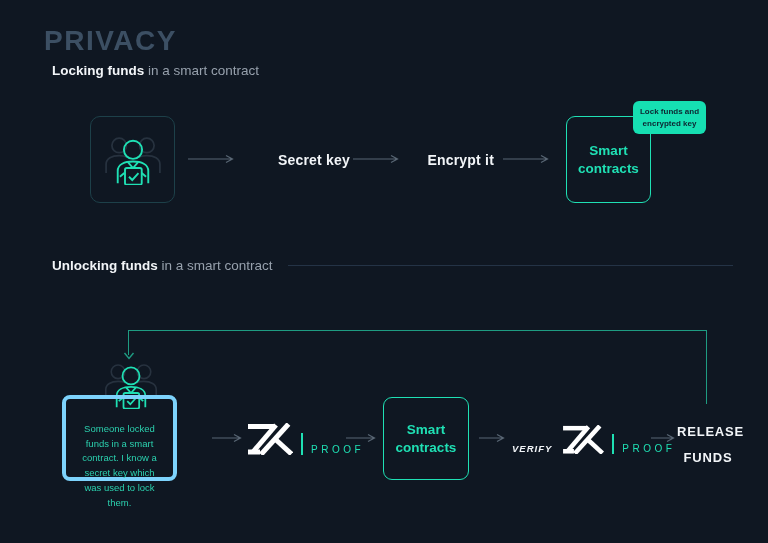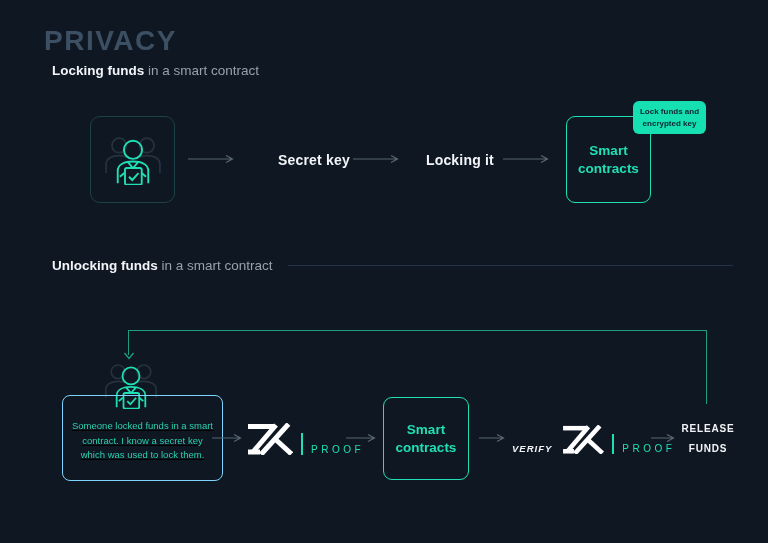--- a/index.html
+++ b/index.html
@@ -32,33 +32,32 @@
   .step-label{
     font-size:14px;font-weight:bold;color:#f2f5f8;text-align:right;
     letter-spacing:.2px;
   }
   .badge{
     background:#16dfb2;color:#0d2531;border-radius:6px;
     font-size:8px;font-weight:bold;text-align:center;line-height:1.45;
     padding:5px 4px;width:65px;z-index:3;
   }
   .note-box{
-    width:161px;height:86px;border:1px solid #7dd3fc;border-radius:8px;
+    width:115px;height:86px;border:4px solid #7dd3fc;border-radius:8px;
     box-sizing:border-box;
-    text-decoration:underline;
   }
   .note-text{
     padding:23px 9px 0 9px;font-size:9.5px;line-height:1.55;color:#2bd0ae;
     text-align:center;
   }
   .small-caps{
     font-size:9.5px;font-weight:bold;color:#f2f5f8;letter-spacing:1px;
   }
   .release-label{
-    width:62px;text-align:center;font-size:10px;font-weight:bold;
+    width:62px;text-align:center;font-size:13px;font-weight:bold;
     color:#f2f5f8;letter-spacing:.8px;line-height:2.0;
   }
   .zk-group{display:flex;align-items:flex-end;}
   .zk-sep{width:2px;background:#1fe0b4;margin:0 8px;}
   .proof-label{
     color:#1fe0b4;font-size:10px;letter-spacing:3.5px;font-weight:500;
   }
   .loop-elbow{border-top:1px solid #1e9c82;border-left:1px solid #1e9c82;}
   .loop-vert{width:1px;background:#1e9c82;}
 </style>
@@ -95,21 +94,21 @@
   <svg class="abs" style="left:187px;top:154px;" width="48" height="10" viewBox="0 0 48 10">
     <path d="M1 5 H45 M39 1.5 L45.5 5 L39 8.5" fill="none" stroke="#596674" stroke-width="1.2"></path>
   </svg>
 
   <div class="abs step-label" style="left:240px;top:152px;width:110px;">Secret key</div>
 
   <svg class="abs" style="left:352px;top:154px;" width="48" height="10" viewBox="0 0 48 10">
     <path d="M1 5 H45 M39 1.5 L45.5 5 L39 8.5" fill="none" stroke="#596674" stroke-width="1.2"></path>
   </svg>
 
-  <div class="abs step-label" style="left:402px;top:152px;width:92px;">Locking it</div>
+  <div class="abs step-label" style="left:402px;top:152px;width:92px;">Encrypt it</div>
 
   <svg class="abs" style="left:502px;top:154px;" width="48" height="10" viewBox="0 0 48 10">
     <path d="M1 5 H45 M39 1.5 L45.5 5 L39 8.5" fill="none" stroke="#596674" stroke-width="1.2"></path>
   </svg>
 
   <div class="abs contract-box" style="left:566px;top:116px;width:83px;height:85px;">
     <div class="contract-label">Smart contracts</div>
   </div>
 
   <div class="abs section-heading" style="left:36px;top:258px;">

